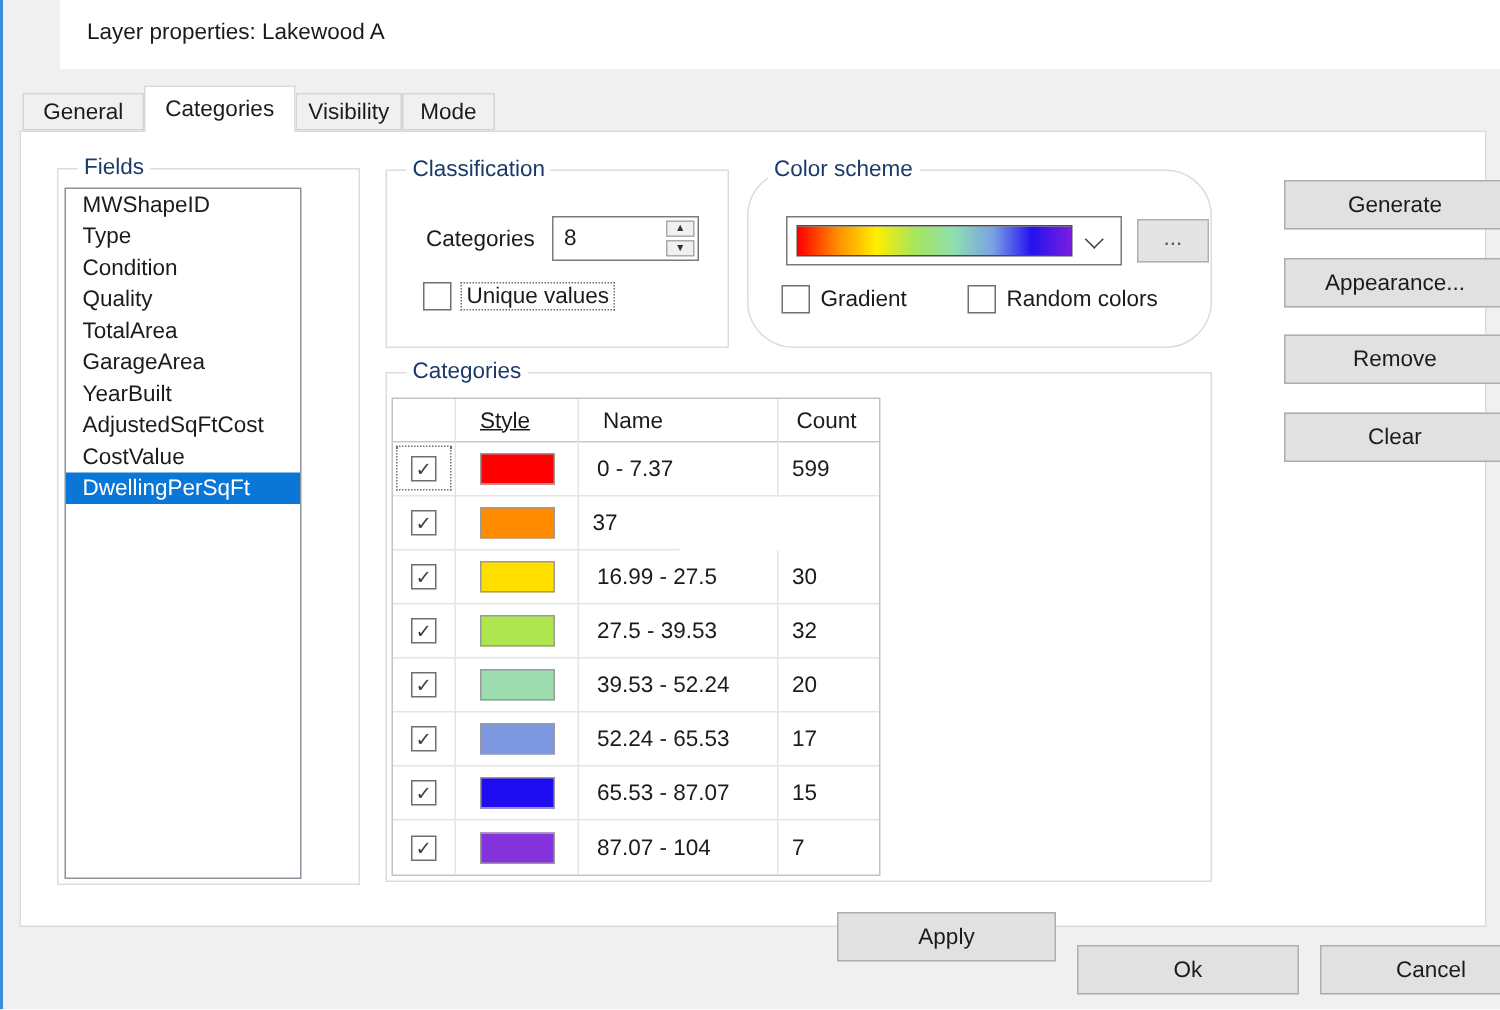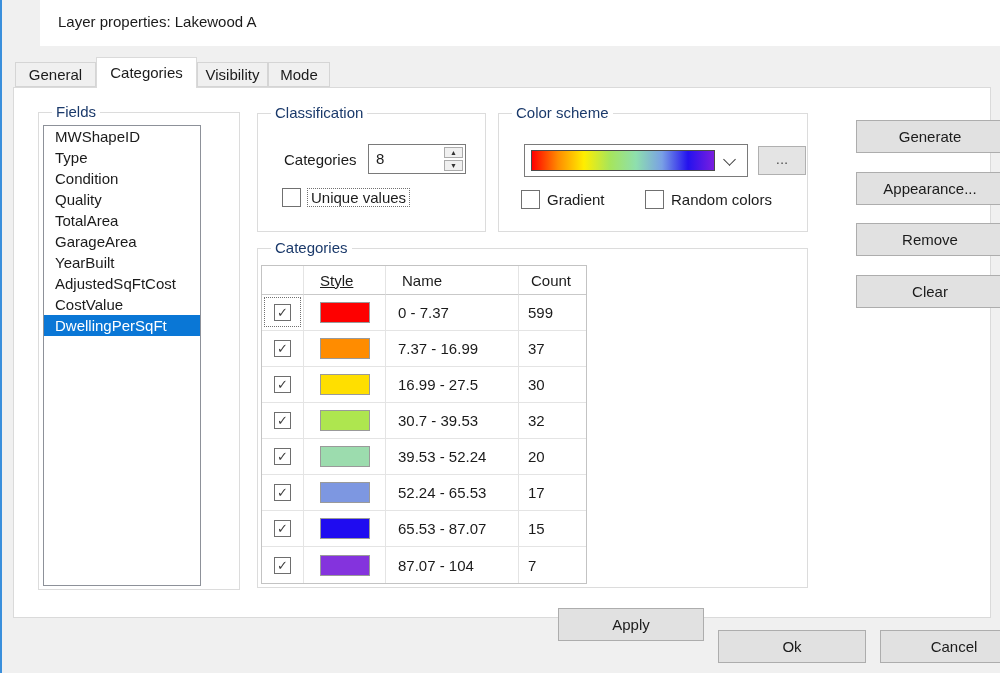--- a/index.html
+++ b/index.html
@@ -106,21 +106,21 @@
       <div class="spinner-value">8</div>
       <div class="spin-buttons">
         <div class="spin-btn">▲</div>
         <div class="spin-btn">▼</div>
       </div>
     </div>
     <div class="checkbox" style="left:24px; top:74px;"></div>
     <div class="chk-label focus-dotted" style="left:49px; top:74px;">Unique values</div>
   </div>
 
-  <div class="groupbox" style="left:498px; top:113px; width:310px; height:119px;">
+  <div class="groupbox" style="left:498px; top:113px; width:310px; height:119px;border-radius:31px;">
     <div class="grouplabel">Color scheme</div>
     <div class="combo">
       <div class="combo-gradient" style="background: linear-gradient(90deg, rgb(255, 0, 0), rgb(255, 140, 0), rgb(255, 238, 0), rgb(166, 229, 92), rgb(142, 223, 174), rgb(121, 160, 229), rgb(36, 18, 238), rgb(122, 30, 224));"></div>
       <div class="chevron"></div>
     </div>
     <div class="ellipsis-btn">...</div>
     <div class="checkbox" style="left:22px; top:76px;"></div>
     <div class="chk-label" style="left:48px; top:76px;">Gradient</div>
     <div class="checkbox" style="left:146px; top:76px;"></div>
     <div class="chk-label" style="left:172px; top:76px;">Random colors</div>
@@ -146,41 +146,40 @@
         <div class="cell col-name">0 - 7.37</div>
         <div class="cell col-count">599</div>
       </div>
       <div class="grow drow">
         <div class="cell col-check">
             <div class="gridcheck">✓</div>
           </div>
         <div class="cell col-style">
             <div class="swatch" style="background: rgb(255, 140, 0);"></div>
           </div>
-        <div class="cell col-name">7.37 - 16.99</div>
         <div class="cell col-count">37</div>
       </div>
       <div class="grow drow">
         <div class="cell col-check">
             <div class="gridcheck">✓</div>
           </div>
         <div class="cell col-style">
             <div class="swatch" style="background: rgb(255, 223, 0);"></div>
           </div>
         <div class="cell col-name">16.99 - 27.5</div>
         <div class="cell col-count">30</div>
       </div>
       <div class="grow drow">
         <div class="cell col-check">
             <div class="gridcheck">✓</div>
           </div>
         <div class="cell col-style">
             <div class="swatch" style="background: rgb(174, 230, 79);"></div>
           </div>
-        <div class="cell col-name">30.7 - 39.53</div>
+        <div class="cell col-name">27.5 - 39.53</div>
         <div class="cell col-count">32</div>
       </div>
       <div class="grow drow">
         <div class="cell col-check">
             <div class="gridcheck">✓</div>
           </div>
         <div class="cell col-style">
             <div class="swatch" style="background: rgb(156, 220, 174);"></div>
           </div>
         <div class="cell col-name">39.53 - 52.24</div>

